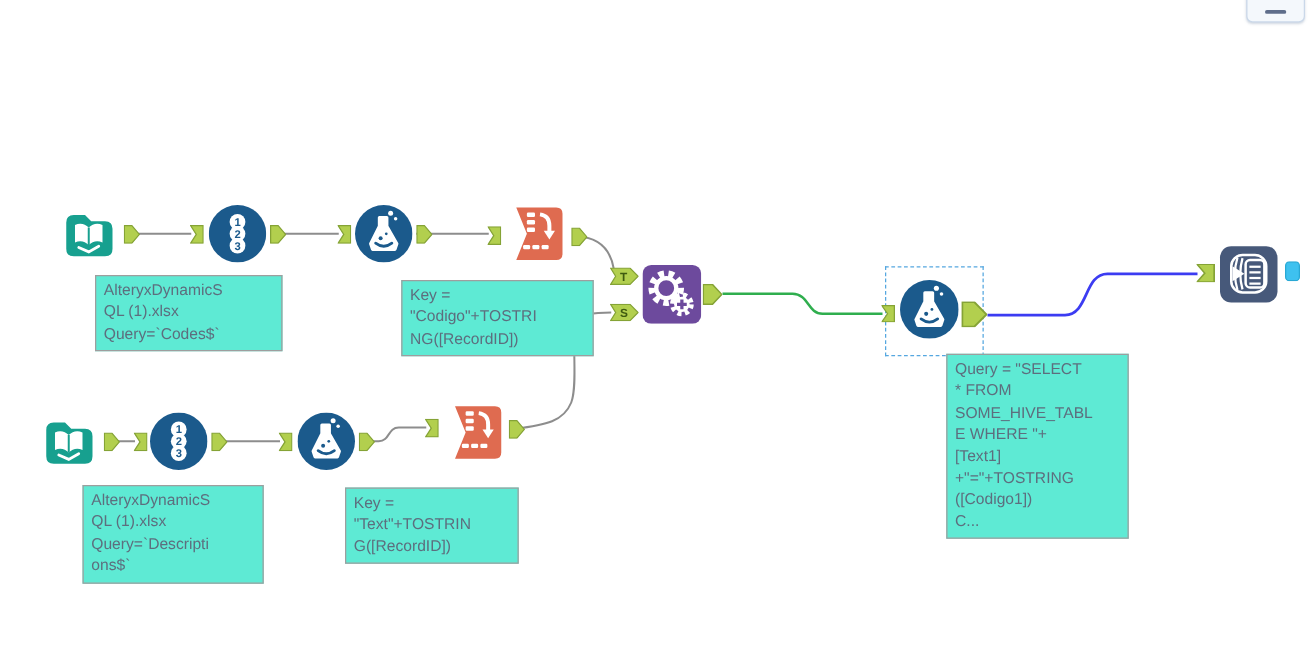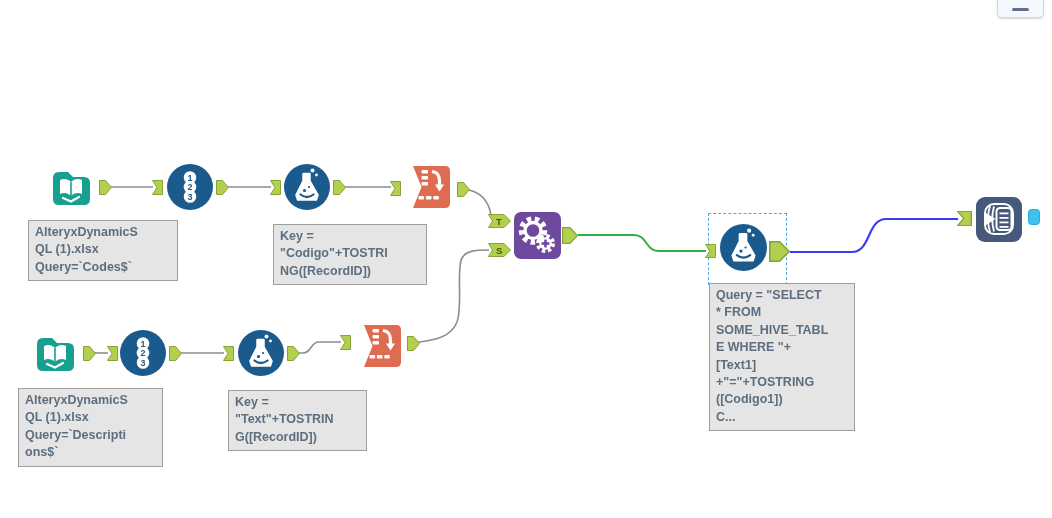--- a/index.html
+++ b/index.html
@@ -7,23 +7,23 @@
   .canvas{position:relative;width:1052px;height:518px;background:var(--canvas-bg,#fff);overflow:hidden;}
   .wires{position:absolute;left:0;top:0;width:1052px;height:518px;pointer-events:none;}
   .wires path{pointer-events:stroke;}
   .wire-gray{stroke:var(--wire-gray);stroke-width:1.6;fill:none;}
   .wire-green{stroke:var(--wire-green);stroke-width:2;fill:none;}
   .wire-blue{stroke:var(--wire-blue);stroke-width:2.2;fill:none;}
   .tool{position:absolute;}
   .tool svg{display:block;}
   .anchor{position:absolute;}
   .annotation{
-    position:absolute;background:#e5e5e5;border:1px solid var(--annotation-border);
-    color:var(--annotation-text);font-size:12.5px;font-weight:bold;
-    line-height:17.4px;padding:3px 6px 4px 6px;white-space:pre-line;
+    position:absolute;background:#5eead4;border:1px solid var(--annotation-border);
+    color:var(--annotation-text);font-size:12.5px;font-weight:normal;
+    line-height:17.4px;padding:3px 6px 4px 6px;white-space:pre-line;margin-left:48px;
   }
   .selection-box{
     position:absolute;border:1.6px dashed var(--selection-blue);background:transparent;
   }
   .minus-btn{
     position:absolute;left:997px;top:-9px;width:47px;height:27px;
     background:var(--minus-btn-bg);border:1.5px solid var(--minus-btn-border);
     border-radius:5px;box-shadow:0 1px 2px rgba(120,140,170,.35);
     display:flex;align-items:flex-end;justify-content:center;box-sizing:border-box;
   }

